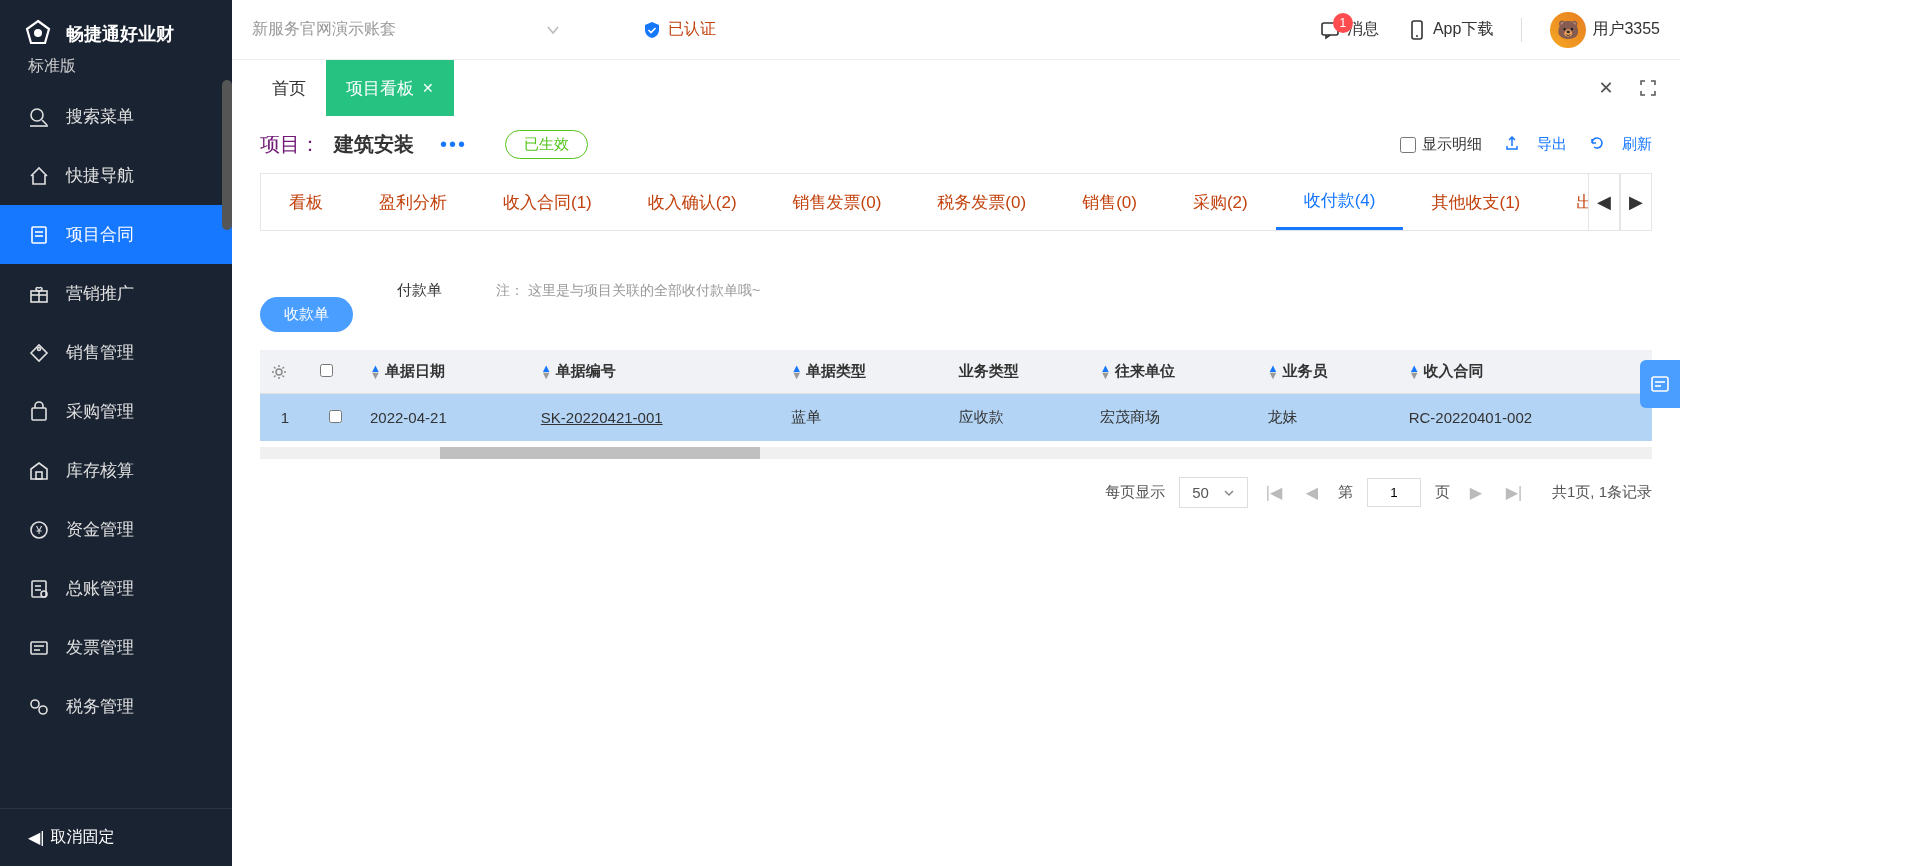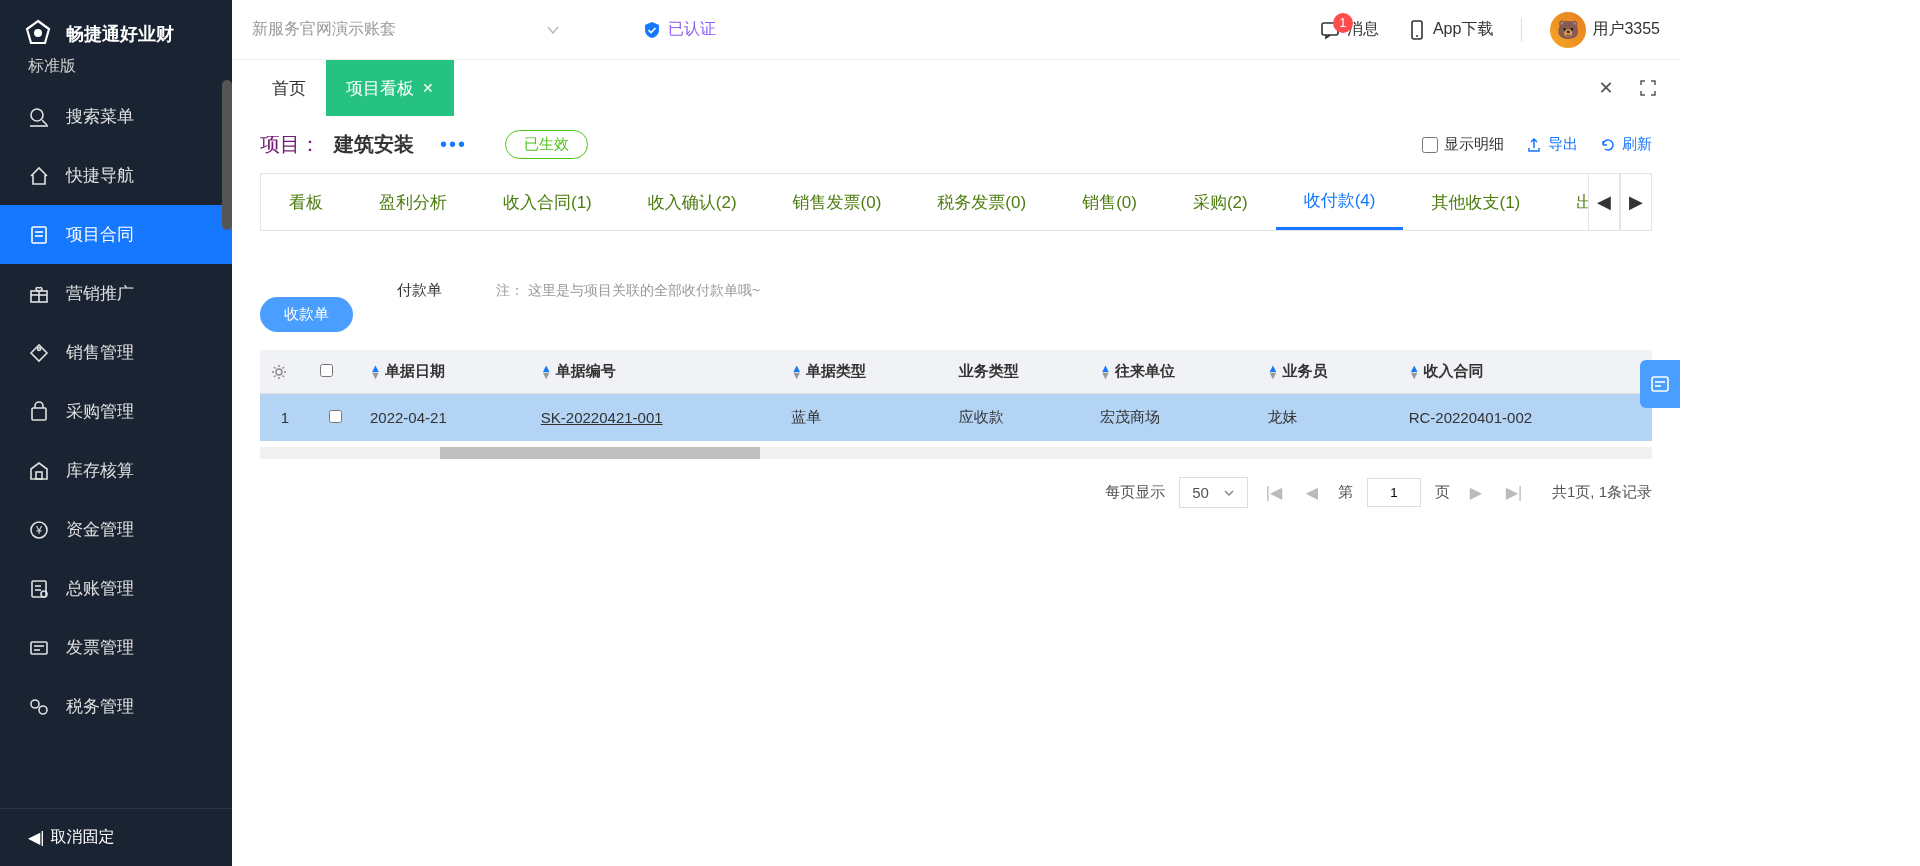--- a/index.html
+++ b/index.html
@@ -17,21 +17,21 @@
 .sidebar-item.active { background: #1677ff; color: #fff; }
 .sidebar-item .icon { width: 22px; height: 22px; display: flex; align-items: center; justify-content: center; }
 .sidebar-footer { margin-top: auto; padding: 18px 28px; display: flex; align-items: center; gap: 6px; font-size: 16px; cursor: pointer; border-top: 1px solid #2a3342; }
 
 
 .main { flex: 1; display: flex; flex-direction: column; background: #fff; min-width: 0; }
 
 
 .topbar { height: 60px; display: flex; align-items: center; padding: 0 20px; border-bottom: 1px solid #eee; }
 .tenant-select { color: #999; font-size: 16px; display: flex; align-items: center; gap: 150px; cursor: pointer; width: 350px; }
-.verified-badge { display: flex; align-items: center; gap: 6px; color: #8b5cf6; font-size: 16px; margin-left: 40px; }
+.verified-badge { display: flex; align-items: center; gap: 6px; color: #c2410c; font-size: 16px; margin-left: 40px; }
 .topbar-right { margin-left: auto; display: flex; align-items: center; gap: 28px; }
 .tb-item { display: flex; align-items: center; gap: 6px; font-size: 16px; color: #333; cursor: pointer; position: relative; }
 .badge-count { position: absolute; top: -6px; left: 14px; background: #ff4d4f; color: #fff; border-radius: 50%; width: 20px; height: 20px; font-size: 12px; display: flex; align-items: center; justify-content: center; }
 .avatar { width: 36px; height: 36px; border-radius: 50%; background: linear-gradient(45deg, #f5a623, #e67e22); display: flex; align-items: center; justify-content: center; font-size: 18px; }
 .divider-v { width: 1px; height: 24px; background: #ddd; }
 
 
 .page-tabs { height: 56px; display: flex; align-items: center; padding: 0 20px; gap: 0; position: relative; }
 .page-tab { padding: 0 20px; height: 56px; display: flex; align-items: center; gap: 8px; font-size: 17px; cursor: pointer; }
 .page-tab.active { background: #26c281; color: #fff; }
@@ -41,26 +41,26 @@
 
 
 .proj-head { padding: 14px 28px; display: flex; align-items: center; gap: 14px; }
 .proj-label { font-size: 20px; color: #701a75; }
 .proj-name { font-size: 20px; font-weight: 600; }
 .ellipsis-btn { color: #1677ff; font-size: 20px; margin-left: 12px; cursor: pointer; letter-spacing: 2px; }
 .status-pill { border: 1px solid #52c41a; color: #52c41a; border-radius: 16px; padding: 4px 18px; font-size: 15px; margin-left: 24px; }
 .proj-actions { margin-left: auto; display: flex; align-items: center; gap: 22px; font-size: 15px; }
 .cb-wrap { display: flex; align-items: center; gap: 6px; cursor: pointer; }
 .cb-wrap input { width: 16px; height: 16px; }
-.action-link { display: flex; align-items: center; gap: 6px; color: #1677ff; cursor: pointer; }
+.action-link { display: flex; gap: 17px; color: #1677ff; cursor: pointer; }
 
 
 .section-tabs-wrap { padding: 0 28px; position: relative; }
 .section-tabs { display: flex; border: 1px solid #e5e5e5; background: #fff; height: 58px; align-items: center; overflow: hidden; }
-.section-tab { padding: 0 28px; height: 100%; display: flex; align-items: center; font-size: 17px; color: #4d7c0f; cursor: pointer; white-space: nowrap; }
+.section-tab { padding: 0 28px; height: 100%; display: flex; align-items: center; font-size: 17px; color: #c2410c; cursor: pointer; white-space: nowrap; }
 .section-tab.active { color: #1677ff; border-bottom: 3px solid #1677ff; }
 .st-nav { position: absolute; top: 0; height: 58px; width: 32px; display: flex; align-items: center; justify-content: center; border: 1px solid #e5e5e5; background: #fff; cursor: pointer; font-size: 18px; }
 .st-nav.left { right: 60px; }
 .st-nav.right { right: 28px; }
 
 
 .sub-tabs { padding: 18px 28px; display: flex; align-items: center; gap: 20px; }
 .pill { border-radius: 20px; padding: 8px 24px; font-size: 15px; cursor: pointer; }
 .pill.active { background: #4a9eff; color: #fff; margin-top: 48px; }
 .pill.inactive { color: #333; }

